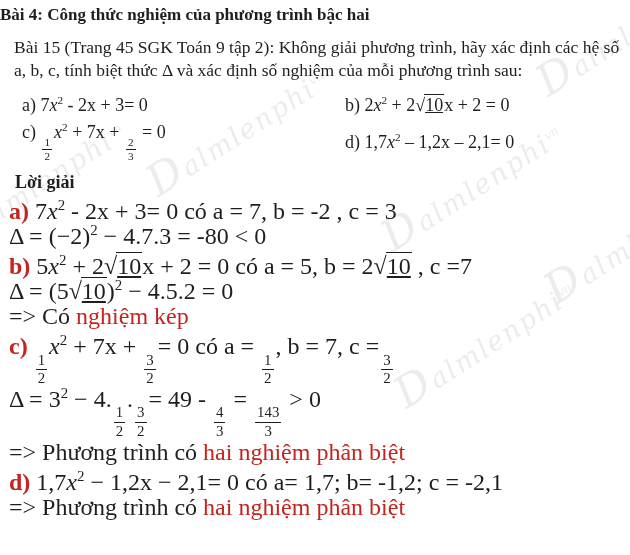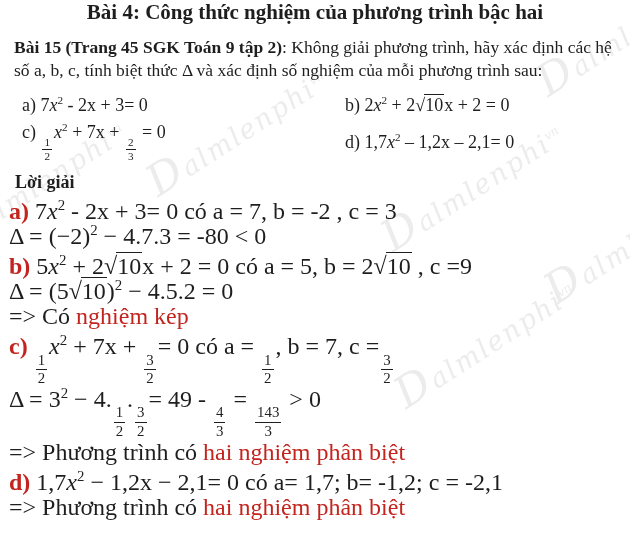--- a/index.html
+++ b/index.html
@@ -28,30 +28,30 @@
   .wm::first-letter{font-size:1.6em;}
   .wms{font-size:12px;vertical-align:super;letter-spacing:0;}
   .wm1{left:150px;top:160px;}
   .wm2{left:385px;top:215px;}
   .wm3{left:548px;top:268px;}
   .wm4{left:398px;top:372px;}
   .wm5{left:-52px;top:212px;}
   .wm6{left:540px;top:60px;}
 
   .title{
-    text-align:center;
+    padding-top:5px;
     font-weight:bold;
-    font-size:21px;
+    font-size:17px;
   }
   .intro{
     margin:11px 10px 0 14px;
     font-size:17.5px;
     line-height:23px;
   }
-  .bold{font-weight:bold;}
+  .bold{font-weight:normal;}
   .eq-grid{
     margin:13px 0 0 22px;
     display:grid;
     grid-template-columns:323px auto;
     row-gap:6px;
     font-size:18px;
     align-items:center;
   }
   .loi{
     margin:10px 0 6px 15px;
@@ -75,21 +75,21 @@
     text-align:center;
     vertical-align:-0.7em;
     font-size:0.62em;
     line-height:1.15;
     margin:0 2px;
   }
   .frac .num{padding:0 2px;border-bottom:1.4px solid currentColor;}
   .frac .den{padding:0 2px;}
   .sqrt{white-space:nowrap;}
   .sqrt .rsym{letter-spacing:-1px;}
-  .sqrt .rad{border-top:1.4px solid currentColor;padding:0 1px;}
+  .sqrt .rad{border-top:1.4px solid currentColor;padding:0 1px;text-decoration:underline;}
 </style>
 </head>
 <body>
 
 <div class="page">
 
   <div class="wm wm1"><span class="wmt">Dalmlenphi</span><span class="wms">vn</span></div>
   <div class="wm wm2"><span class="wmt">Dalmlenphi</span><span class="wms">vn</span></div>
   <div class="wm wm3"><span class="wmt">Dalmlenphi</span></div>
   <div class="wm wm4"><span class="wmt">Dalmlenphi</span><span class="wms">vn</span></div>
@@ -116,21 +116,21 @@
     </div>
 
     <div class="loi">Lời giải</div>
 
     <div class="sblock">
       <div class="sline"><span class="redb">a)</span><span class="">  7</span><span class="ital">x</span><sup>2</sup><span class=""> - 2x + 3= 0  có a = 7, b = -2 , c = 3</span></div>
       <div class="sline"><span class="">Δ  = (−2)</span><sup>2</sup><span class=""> − 4.7.3 = -80  &lt; 0</span></div>
     </div>
 
     <div class="sblock">
-      <div class="sline"><span class="redb">b)</span><span class=""> 5</span><span class="ital">x</span><sup>2</sup><span class=""> + 2</span><span class="sqrt"><span class="rsym">√</span><span class="rad">10</span></span><span class="">x + 2 = 0 có a = 5, b = 2</span><span class="sqrt"><span class="rsym">√</span><span class="rad">10</span></span><span class=""> , c =9</span></div>
+      <div class="sline"><span class="redb">b)</span><span class=""> 5</span><span class="ital">x</span><sup>2</sup><span class=""> + 2</span><span class="sqrt"><span class="rsym">√</span><span class="rad">10</span></span><span class="">x + 2 = 0 có a = 5, b = 2</span><span class="sqrt"><span class="rsym">√</span><span class="rad">10</span></span><span class=""> , c =7</span></div>
       <div class="sline"><span class="">Δ  = (5</span><span class="sqrt"><span class="rsym">√</span><span class="rad">10</span></span><span class="">)</span><sup>2</sup><span class=""> − 4.5.2 = 0</span></div>
       <div class="sline"><span class="">=&gt; Có </span><span class="red">nghiệm kép</span></div>
     </div>
 
     <div class="sblock">
       <div class="sline"><span class="redb">c)</span><span class=""> </span><span class="frac">
             <span class="num">1</span>
             <span class="den">2</span>
           </span><span class="ital">x</span><sup>2</sup><span class=""> + 7x  + </span><span class="frac">
             <span class="num">3</span>

